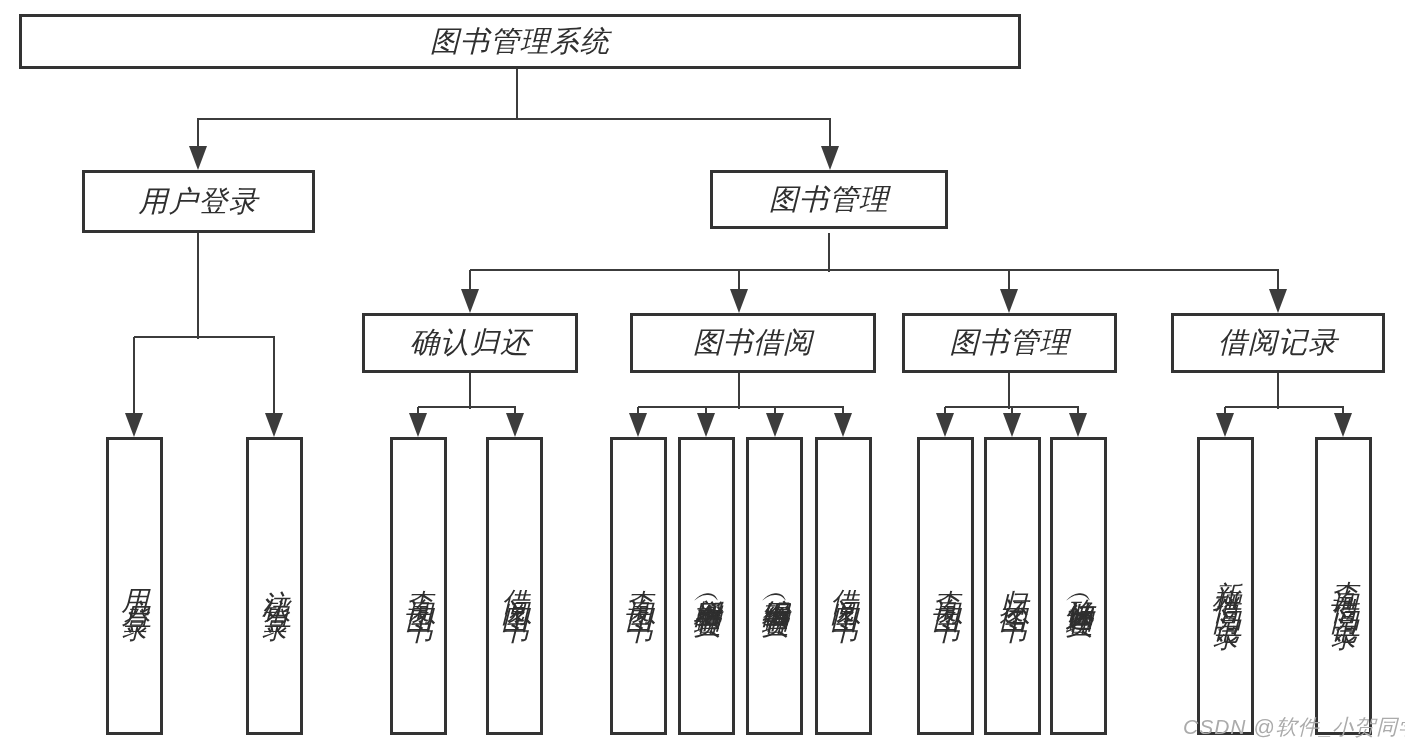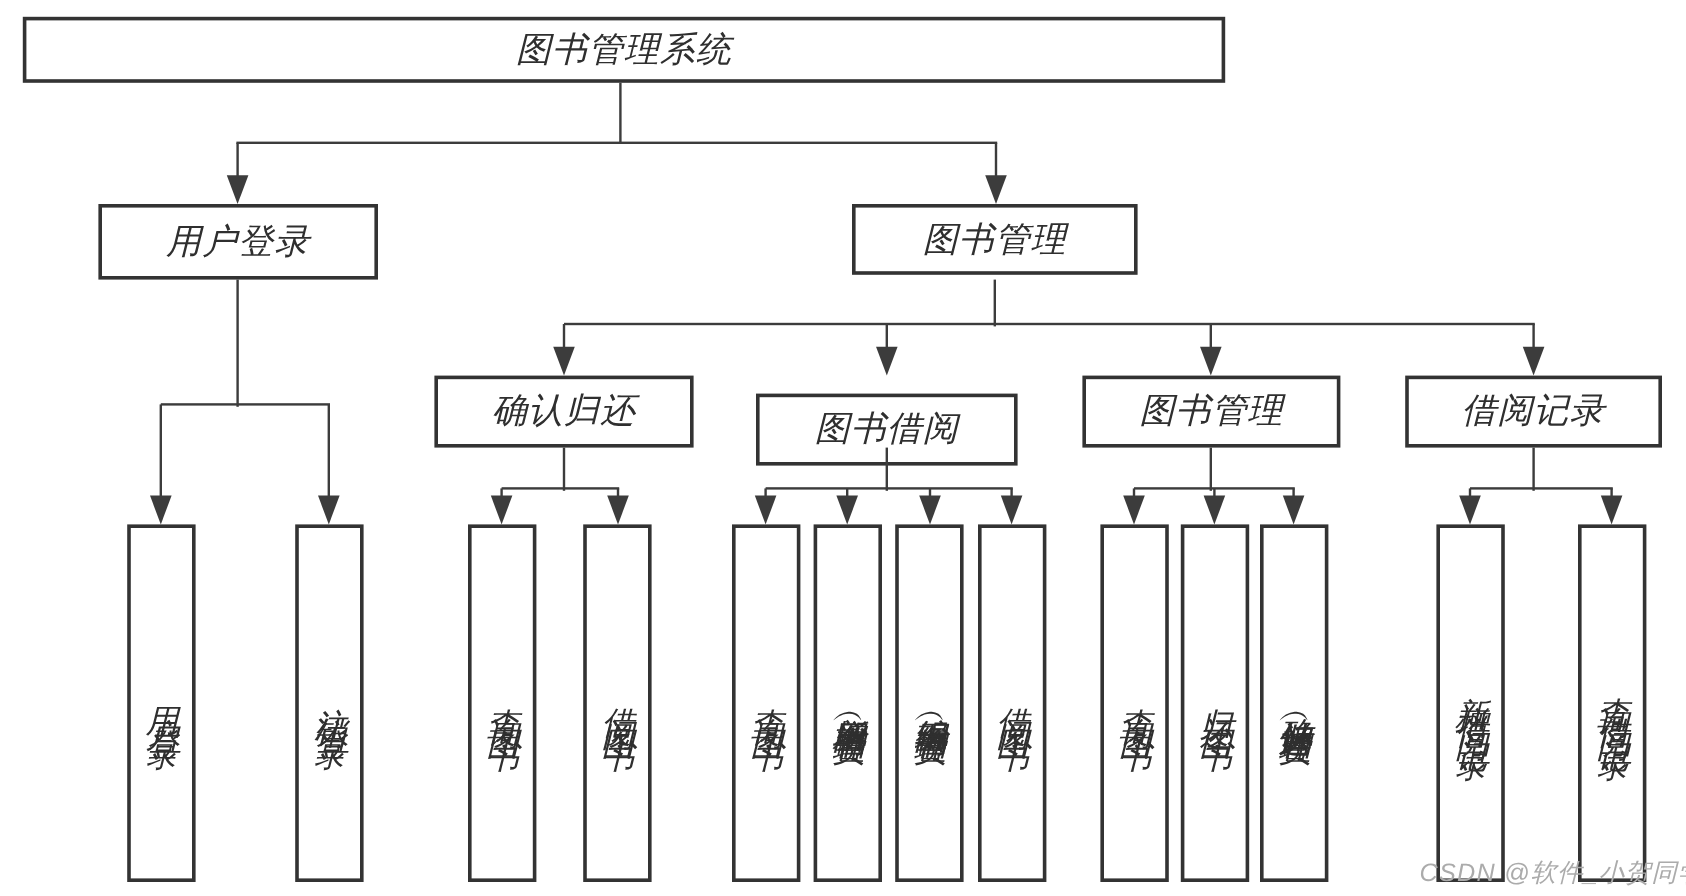--- a/index.html
+++ b/index.html
@@ -16,21 +16,21 @@
   .box{
     position:absolute;box-sizing:border-box;border:3px solid var(--border);
     background:var(--bg);display:flex;align-items:center;justify-content:center;
     color:var(--text);
   }
   .hdr{font-size:29px;letter-spacing:1px;}
   .root{left:19px;top:14px;width:1002px;height:55px;}
   .n-login{left:82px;top:170px;width:233px;height:63px;}
   .n-manage{left:710px;top:170px;width:238px;height:59px;}
   .n-newbook{left:362px;top:313px;width:216px;height:60px;}
-  .n-borrow{left:630px;top:328px;width:218px;height:60px;}
+  .n-borrow{left:630px;top:313px;width:246px;height:60px;}
   .n-current{left:902px;top:313px;width:215px;height:60px;}
   .n-records{left:1171px;top:313px;width:214px;height:60px;}
   .leaf{top:437px;width:57px;height:298px;}
   .leaf span{
     writing-mode:vertical-rl;text-orientation:mixed;
     font-size:27px;letter-spacing:9px;line-height:1;
     white-space:nowrap;
   }
   .leaf.tight span{letter-spacing:2px;}
   .lf1a{left:106px;} .lf1b{left:246px;}

